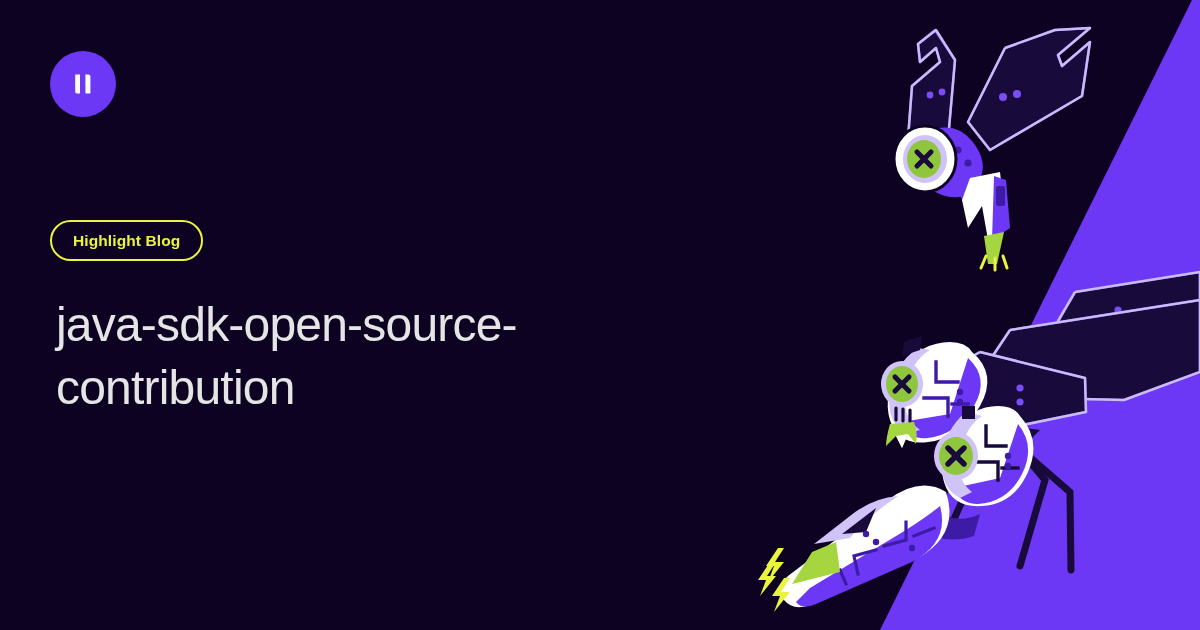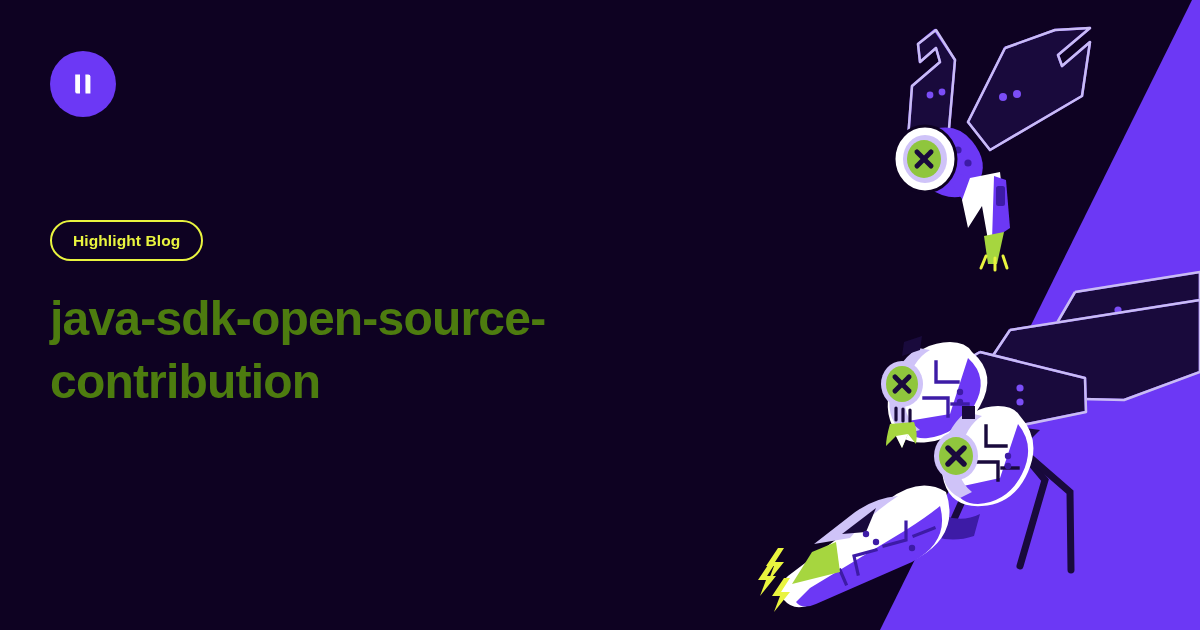--- a/index.html
+++ b/index.html
@@ -70,25 +70,25 @@
     white-space: nowrap;
     box-sizing: border-box;
     pointer-events: auto;
   }
 
   .title {
     position: absolute;
     top: 287px;
     left: 0;
     width: 600px;
-    margin: 0;
-    color: #4d7c0f;
+    margin: 6px;
+    color: #e5e5e5;
     font-size: 48px;
     line-height: 1.32;
-    font-weight: bold;
+    font-weight: normal;
     letter-spacing: -0.8px;
     word-break: break-word;
   }
 </style>
 </head>
 <body>
 
 <div class="og-card">
 
   <svg class="bg-art" viewBox="0 0 1200 630" preserveAspectRatio="none">

